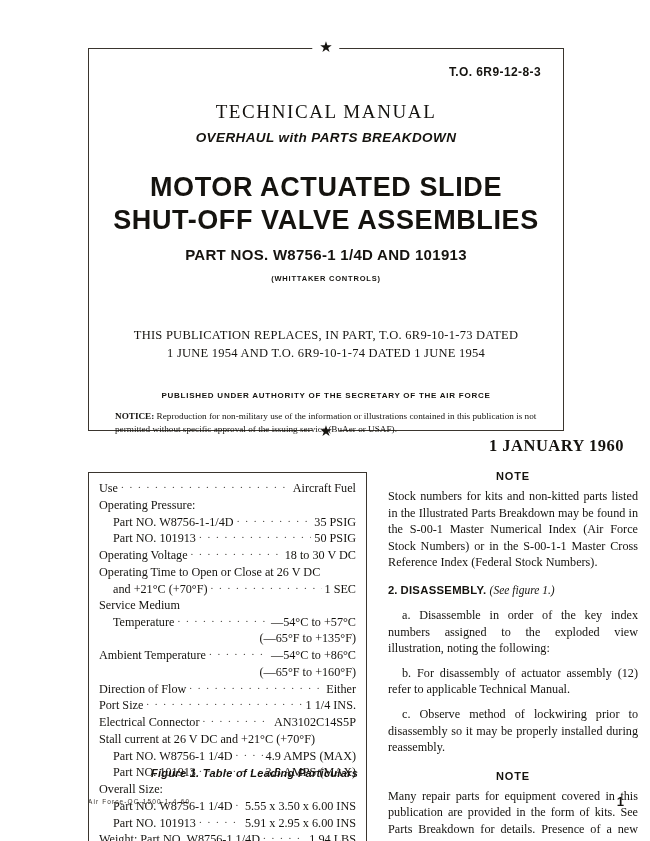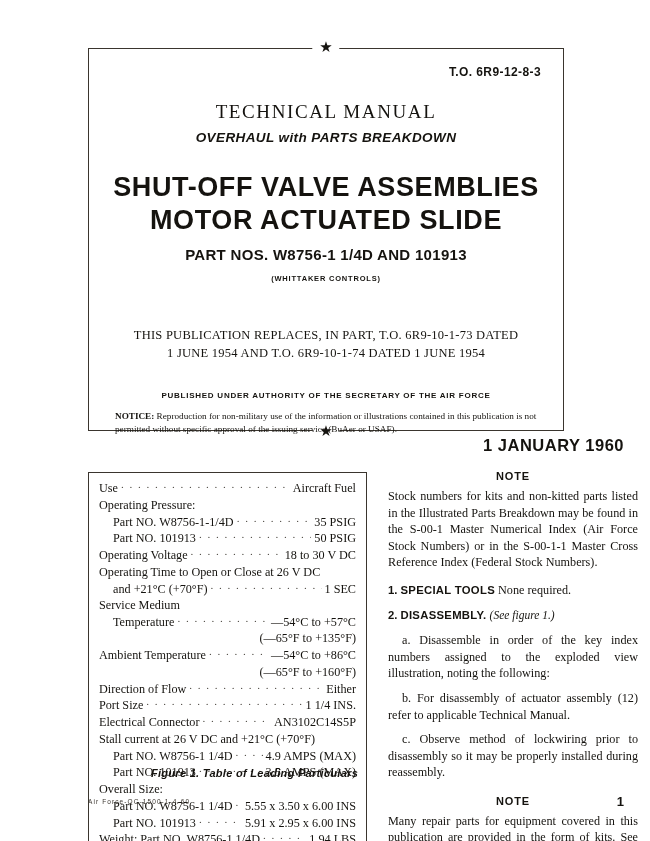--- a/index.html
+++ b/index.html
@@ -114,21 +114,21 @@
     margin: 10px 26px 0 26px;
     text-align: left;
   }
   .notice b { font-weight: bold; }
 
   
   .pub-date {
     position: absolute;
     right: 26px;
     top: 436px;
-    font-family: Liberation Sans, sans-serif;
+    font-family: Liberation Serif, serif;
     font-weight: bold;
     font-size: 16.5px;
     letter-spacing: 0.5px;
   }
 
   
   .spec-box {
     position: absolute;
     left: 88px;
     top: 472px;
@@ -258,22 +258,22 @@
 
 <div class="cover-frame">
   <span class="star star-top">★</span>
   <span class="star star-bottom">★</span>
 
   <div class="to-number">T.O. 6R9-12-8-3</div>
 
   <div class="cover-inner">
     <div class="tm-title">TECHNICAL MANUAL</div>
     <div class="tm-sub">OVERHAUL with PARTS BREAKDOWN</div>
+    <div class="big-title">MOTOR ACTUATED SLIDE</div>
     <div class="big-title">SHUT-OFF VALVE ASSEMBLIES</div>
-    <div class="big-title">MOTOR ACTUATED SLIDE</div>
     <div class="part-nos">PART NOS. W8756-1 1/4D AND 101913</div>
     <div class="maker">(WHITTAKER CONTROLS)</div>
   </div>
 
   <div class="replaces">
     <div class="replaces-line">THIS PUBLICATION REPLACES, IN PART, T.O. 6R9-10-1-73 DATED</div>
     <div class="replaces-line">1 JUNE 1954 AND T.O. 6R9-10-1-74 DATED 1 JUNE 1954</div>
     <div class="authority">PUBLISHED UNDER AUTHORITY OF THE SECRETARY OF THE AIR FORCE</div>
     <div class="notice"><b>NOTICE:</b><span> Reproduction for non-military use of the information or illustrations contained in this publication is not permitted without specific approval of the issuing service (BuAer or USAF).</span></div>
   </div>
@@ -366,25 +366,20 @@
     </div>
   </div>
 <div class="fig-caption">Figure 1.   Table of Leading Particulars</div>
 
 <div class="right-col">
   <div>
     <div class="note-head">NOTE</div>
     <div class="body-par">Stock numbers for kits and non-kitted parts listed in the Illustrated Parts Breakdown may be found in the S-00-1 Master Numerical Index (Air Force Stock Numbers) or in the S-00-1-1 Master Cross Reference Index (Federal Stock Numbers).</div>
   </div>
 
-  <div class="sec-head">
-    <span class="sec-num">1.</span>
-    <span class="sec-name">SPECIAL TOOLS</span>
-    <span class="sec-tail">None required.</span>
-  </div>
 
   <div class="sec-head">
     <span class="sec-num">2.</span>
     <span class="sec-name">DISASSEMBLY.</span>
     <span class="sec-tail-i">(See figure 1.)</span>
   </div>
 
   <div class="sub-par">a. Disassemble in order of the key index numbers assigned to the exploded view illustration, noting the following:</div>
   <div class="sub-par">b. For disassembly of actuator assembly (12) refer to applicable Technical Manual.</div>
   <div class="sub-par">c. Observe method of lockwiring prior to disassembly so it may be properly installed during reassembly.</div>

